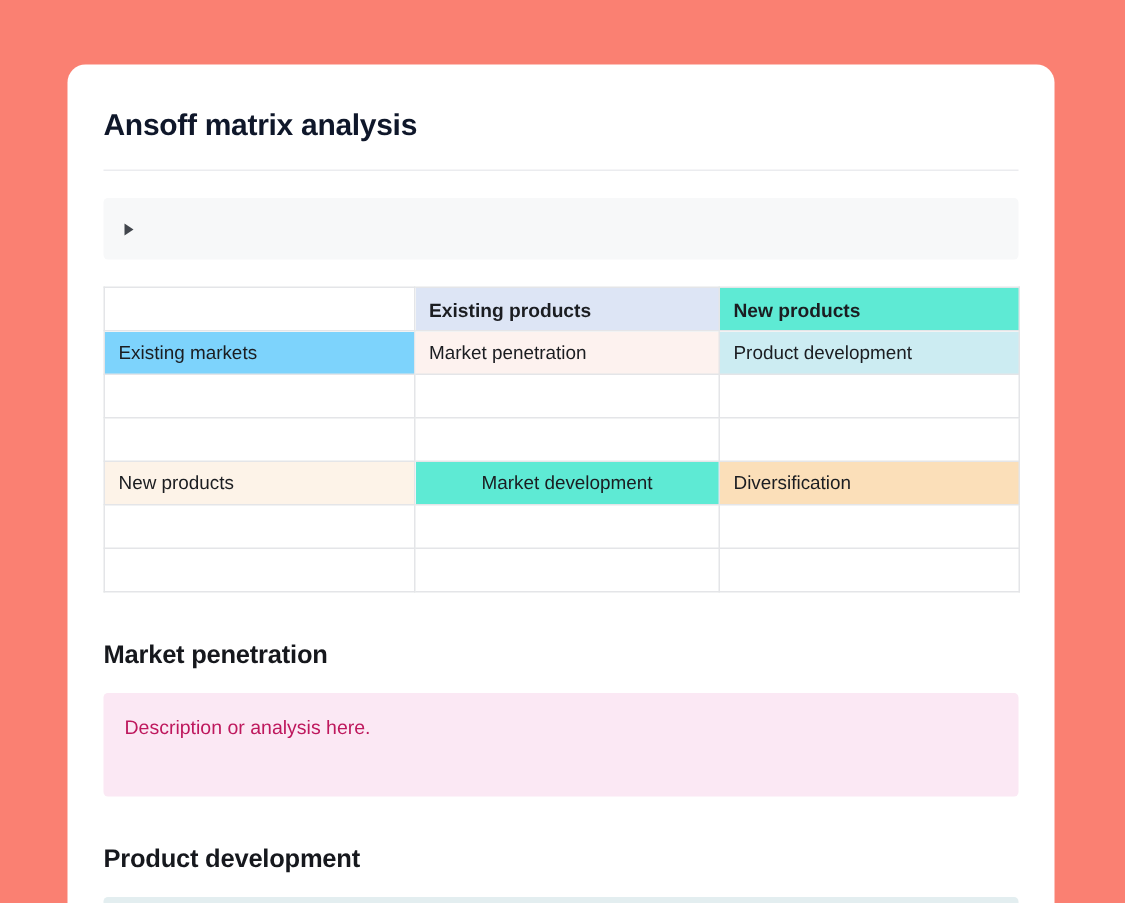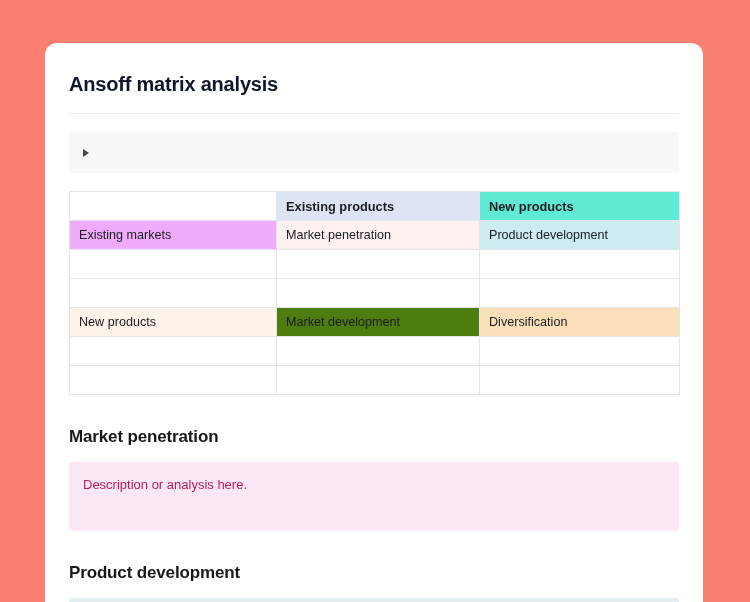--- a/index.html
+++ b/index.html
@@ -140,37 +140,37 @@
       <table class="matrix">
         <thead>
           <tr>
             <th class="col-a" style="border-color: rgb(228, 229, 232);"></th>
             <th class="col-b" style="border-color: rgb(228, 229, 232); background: rgb(221, 229, 245);">Existing products</th>
             <th class="col-c" style="border-color: rgb(228, 229, 232); background: #5eead4;">New products</th>
           </tr>
         </thead>
         <tbody>
           <tr class="r-filled">
-            <td class="col-a" style="border-color: rgb(228, 229, 232); background: #f0abfc;">Existing markets</td>
+            <td class="col-a" style="border-color: rgb(228, 229, 232); background: #7dd3fc;">Existing markets</td>
             <td class="col-b" style="border-color: rgb(228, 229, 232); background: rgb(253, 242, 239);">Market penetration</td>
             <td class="col-c" style="border-color: rgb(228, 229, 232); background: rgb(204, 236, 242);">Product development</td>
           </tr>
           <tr>
             <td class="col-a" style="border-color: rgb(228, 229, 232);"></td>
             <td class="col-b" style="border-color: rgb(228, 229, 232);"></td>
             <td class="col-c" style="border-color: rgb(228, 229, 232);"></td>
           </tr>
           <tr>
             <td class="col-a" style="border-color: rgb(228, 229, 232);"></td>
             <td class="col-b" style="border-color: rgb(228, 229, 232);"></td>
             <td class="col-c" style="border-color: rgb(228, 229, 232);"></td>
           </tr>
           <tr class="r-filled">
             <td class="col-a" style="border-color: rgb(228, 229, 232); background: rgb(253, 243, 232);">New products</td>
-            <td class="col-b" style="border-color: rgb(228, 229, 232); background: #4d7c0f;">Market development</td>
+            <td class="col-b" style="border-color: rgb(228, 229, 232); background: #5eead4; text-align: center;">Market development</td>
             <td class="col-c" style="border-color: rgb(228, 229, 232); background: rgb(251, 223, 185); margin-top: 12px;">Diversification</td>
           </tr>
           <tr>
             <td class="col-a" style="border-color: rgb(228, 229, 232);"></td>
             <td class="col-b" style="border-color: rgb(228, 229, 232);"></td>
             <td class="col-c" style="border-color: rgb(228, 229, 232);"></td>
           </tr>
           <tr>
             <td class="col-a" style="border-color: rgb(228, 229, 232);"></td>
             <td class="col-b" style="border-color: rgb(228, 229, 232);"></td>

